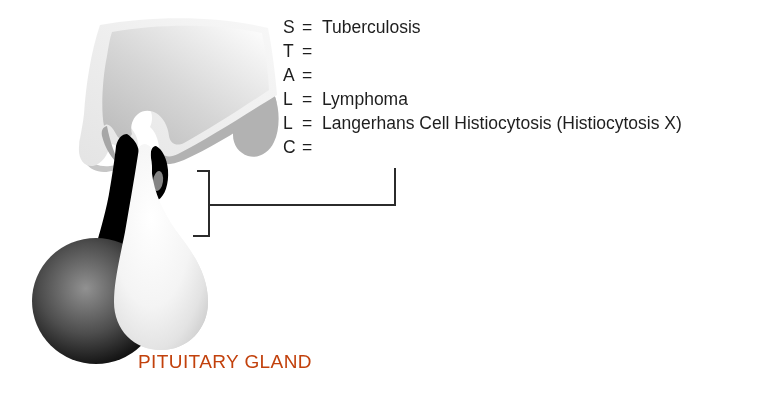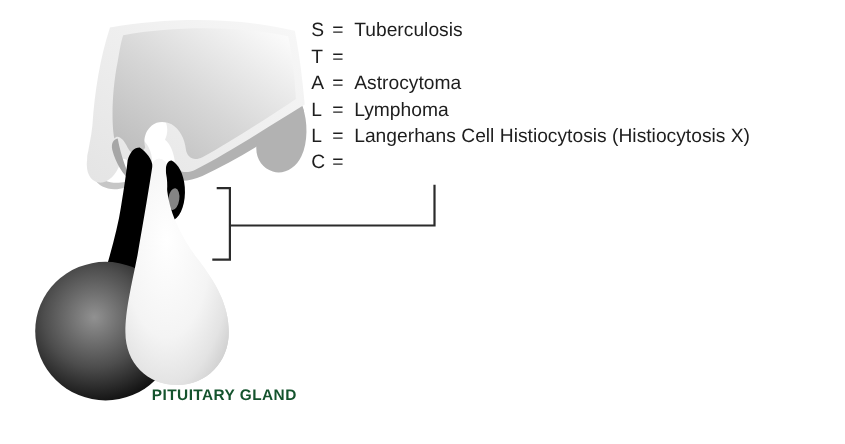--- a/index.html
+++ b/index.html
@@ -15,22 +15,22 @@
     position:absolute;left:283px;top:15px;
     font-size:17.5px;line-height:24px;font-weight:400;
     color:#1e1e1e;
     white-space:nowrap;
   }
   .legend-row{display:flex;}
   .letter{display:inline-block;width:19px;}
   .eq{display:inline-block;width:20px;}
   .gland-label{
     position:absolute;left:138px;top:351px;
-    font-size:14px;font-weight:700;letter-spacing:.4px;
-    color:#14532d;white-space:nowrap;
+    font-size:19px;font-weight:400;letter-spacing:.4px;
+    color:#c2410c;white-space:nowrap;
   }
 </style>
 </head>
 <body>
 
 <div class="stage">
 
   <svg class="illustration" width="768" height="404" viewBox="0 0 768 404">
     <defs>
       <linearGradient id="gOuter" x1="0" y1="1" x2="1" y2="0">
@@ -152,21 +152,20 @@
       <span class="eq">=</span>
       <span>Tuberculosis</span>
     </div>
     <div class="legend-row">
       <span class="letter">T</span>
       <span class="eq">=</span>
     </div>
     <div class="legend-row">
       <span class="letter">A</span>
       <span class="eq">=</span>
-      <span>Astrocytoma</span>
     </div>
     <div class="legend-row">
       <span class="letter">L</span>
       <span class="eq">=</span>
       <span>Lymphoma</span>
     </div>
     <div class="legend-row">
       <span class="letter">L</span>
       <span class="eq">=</span>
       <span>Langerhans Cell Histiocytosis (Histiocytosis X)</span>

